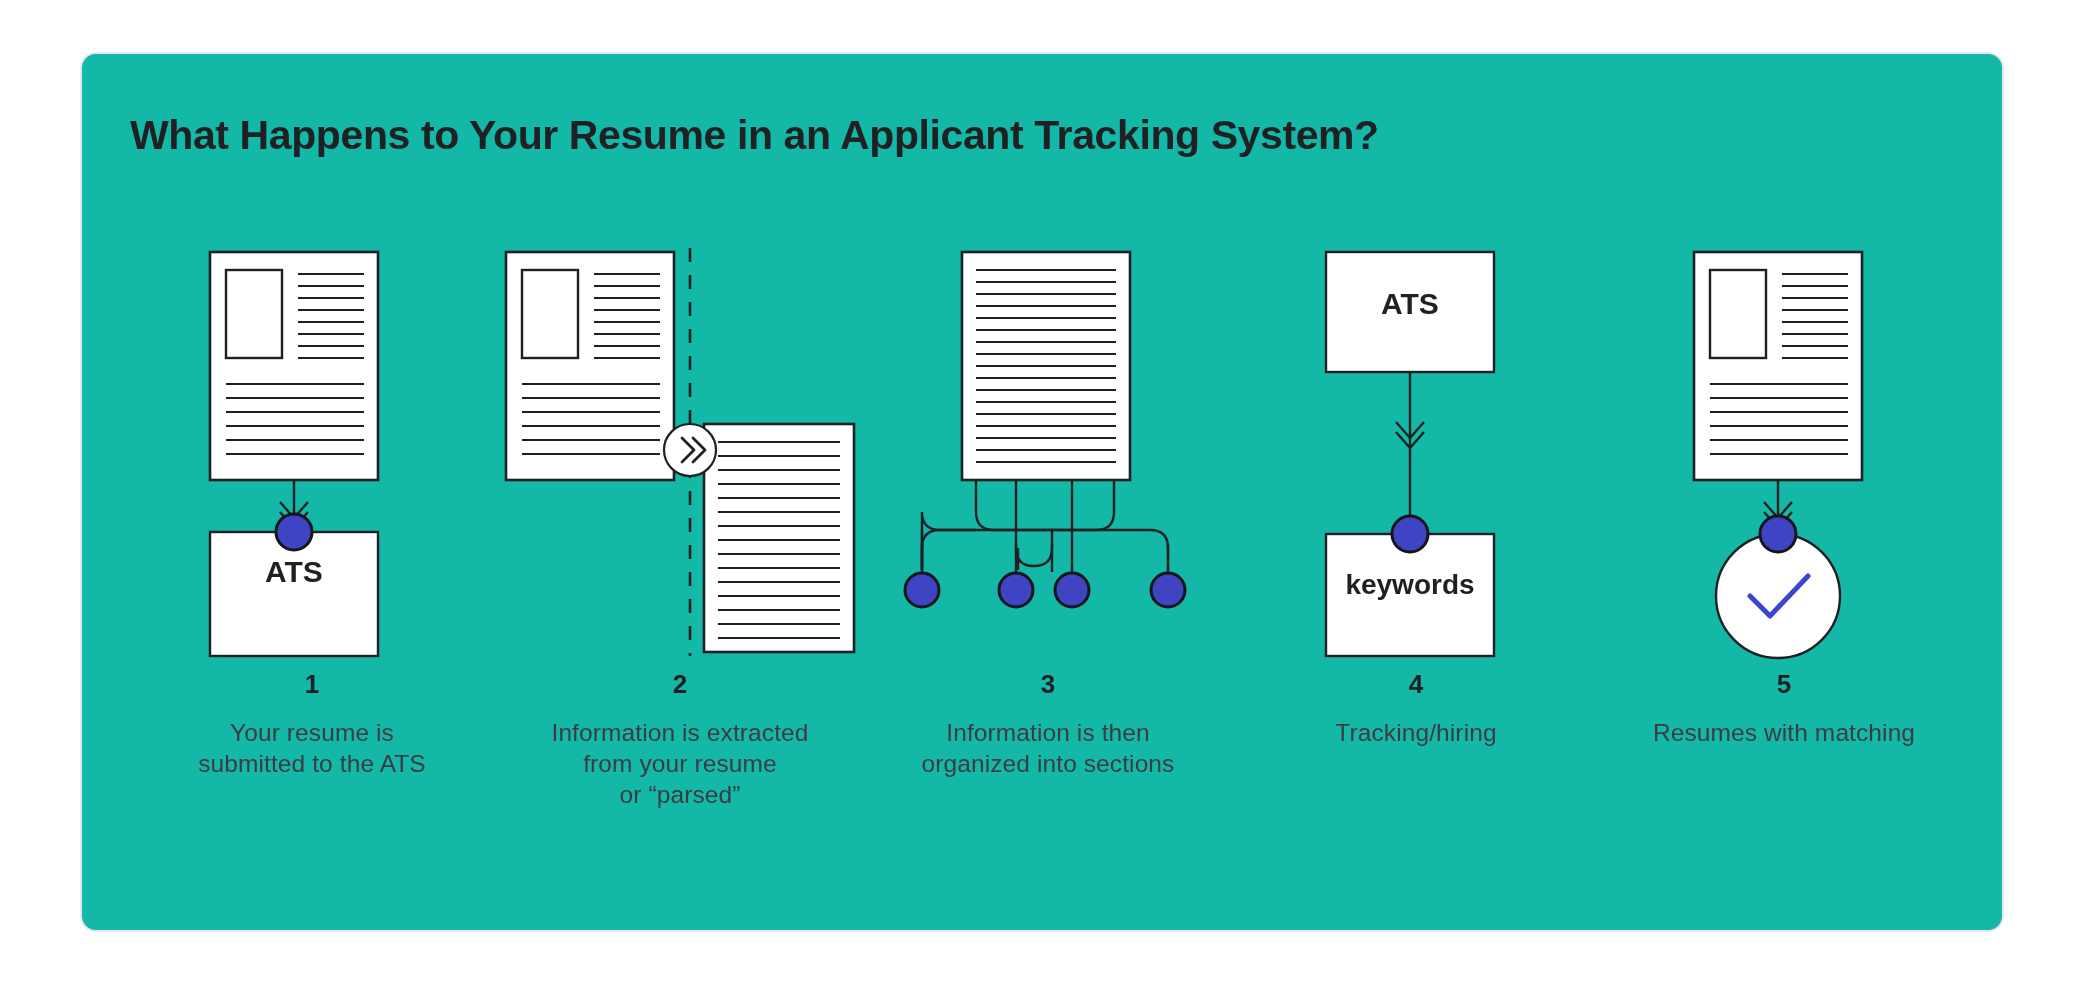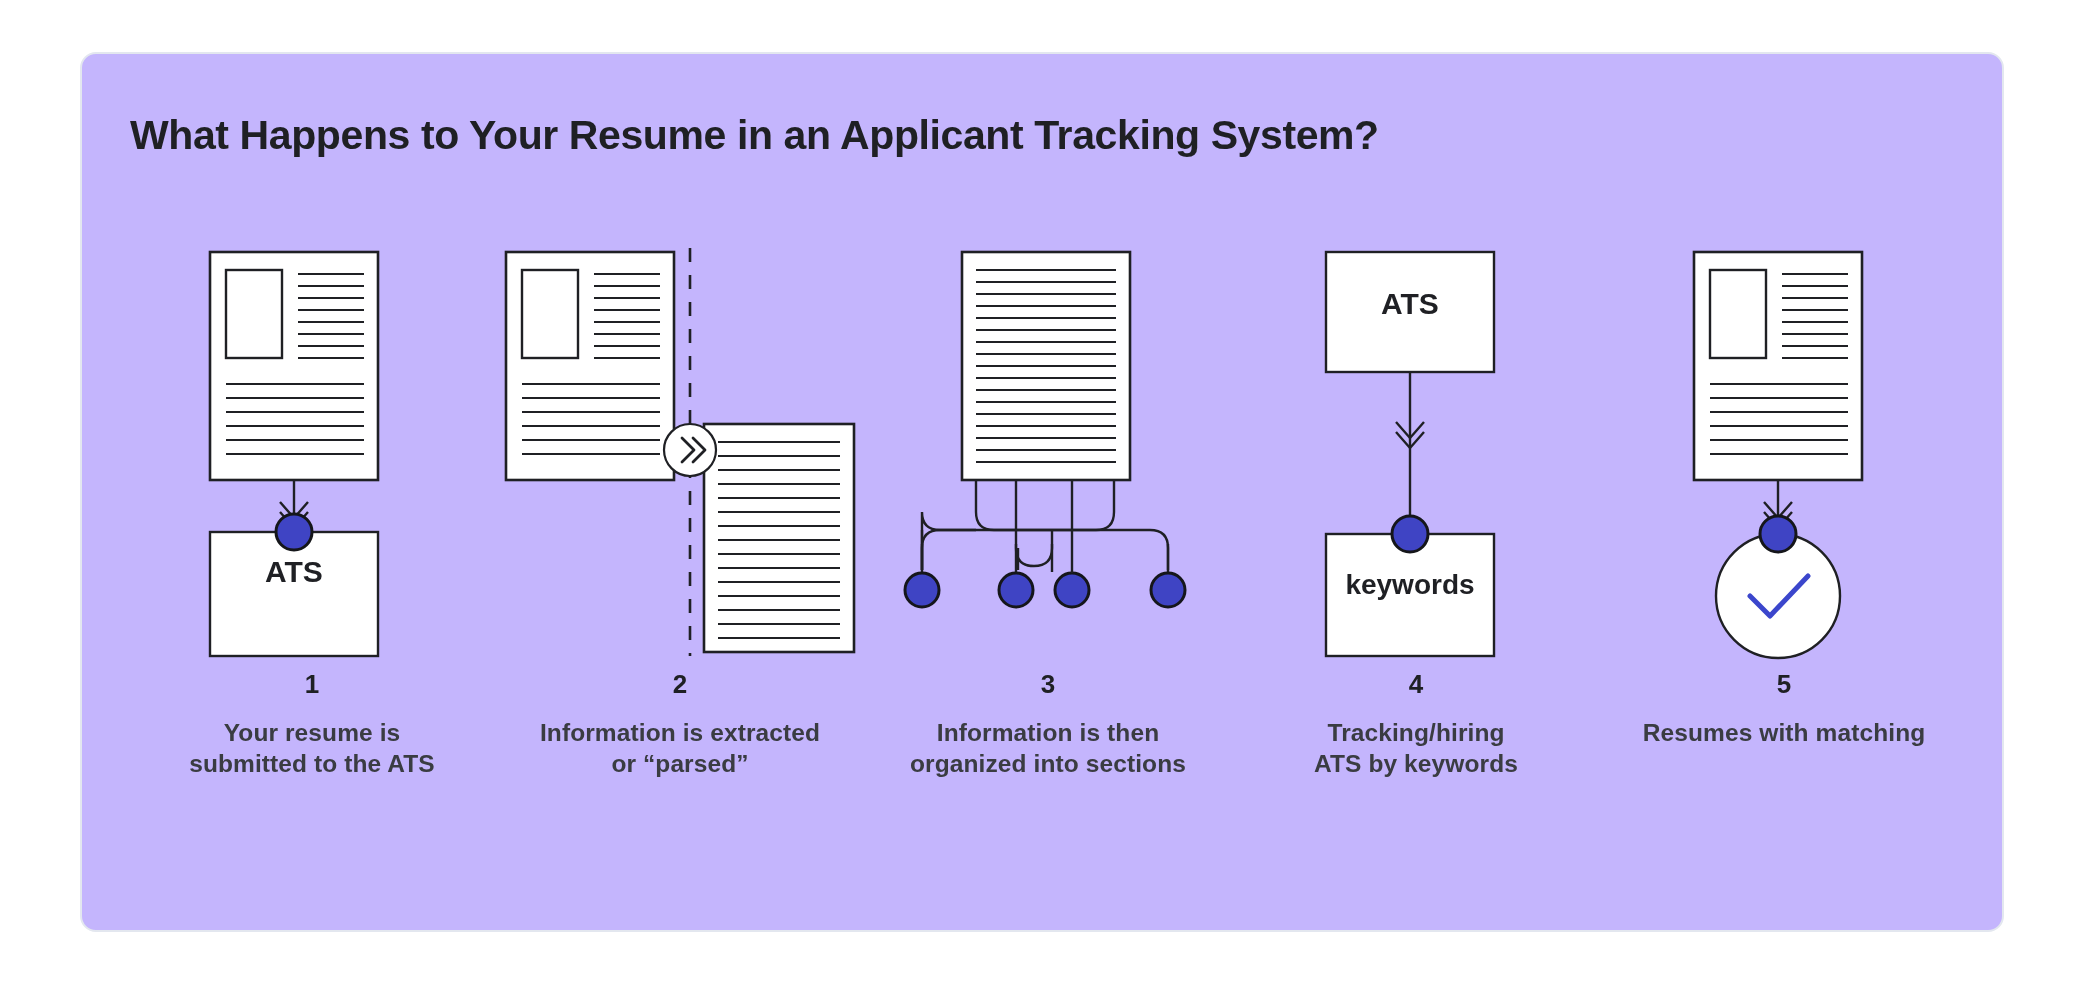--- a/index.html
+++ b/index.html
@@ -23,21 +23,21 @@
     box-sizing: border-box;
   }
 
   .card {
     position: absolute;
     left: 80px;
     top: 52px;
     width: 1924px;
     height: 880px;
     box-sizing: border-box;
-    background: #c4b5fd;
+    background: #14b8a6;
     border: 2px solid #e3e7ef;
     border-radius: 16px;
   }
 
   .card-title {
     position: absolute;
     left: 48px;
     top: 58px;
     font-size: 41px;
     font-weight: 700;
@@ -88,21 +88,21 @@
   }
   .step-number {
     font-size: 26px;
     font-weight: 700;
     color: #1f2024;
     line-height: 1.1;
     margin-bottom: 18px;
   }
   .step-text {
     font-size: 24.5px;
-    font-weight: 700;
+    font-weight: 400;
     color: #3a3c42;
     line-height: 1.28;
     letter-spacing: 0.1px;
   }
   .step-text .ln { display: block; }
 
   .box-label {
     font-weight: 700;
     fill: #1f2024;
     font-family: "Liberation Sans", sans-serif;
@@ -223,20 +223,21 @@
               <circle cx="200" cy="206" r="26" fill="#ffffff" stroke="#1f2024" stroke-width="2.2"></circle>
               <polyline points="192,194 204,206 192,218" fill="none" stroke="#1f2024" stroke-width="2.8" stroke-linecap="round" stroke-linejoin="round"></polyline>
               <polyline points="203,194 215,206 203,218" fill="none" stroke="#1f2024" stroke-width="2.8" stroke-linecap="round" stroke-linejoin="round"></polyline>
             </g>
           </svg>
         </div>
         <div class="caption">
           <div class="step-number">2</div>
           <div class="step-text">
             <span class="ln">Information is extracted</span>
+            <span class="ln">from your resume</span>
             <span class="ln">or “parsed”</span>
           </div>
         </div>
       </div>
 
       <div class="step">
         <div class="graphic">
           <svg viewBox="0 0 368 420" xmlns="http://www.w3.org/2000/svg">
 
             <g>
@@ -324,21 +325,20 @@
               <text class="box-label" x="184" y="350" font-size="28">keywords</text>
             </g>
 
             <circle cx="184" cy="290" r="18" fill="#3f44c4" stroke="#15161a" stroke-width="3"></circle>
           </svg>
         </div>
         <div class="caption">
           <div class="step-number">4</div>
           <div class="step-text">
             <span class="ln">Tracking/hiring</span>
-            <span class="ln">ATS by keywords</span>
           </div>
         </div>
       </div>
 
       <div class="step">
         <div class="graphic">
           <svg viewBox="0 0 368 420" xmlns="http://www.w3.org/2000/svg">
 
             <g>
               <rect x="100" y="8" width="168" height="228" fill="#ffffff" stroke="#1f2024" stroke-width="2.6"></rect>

